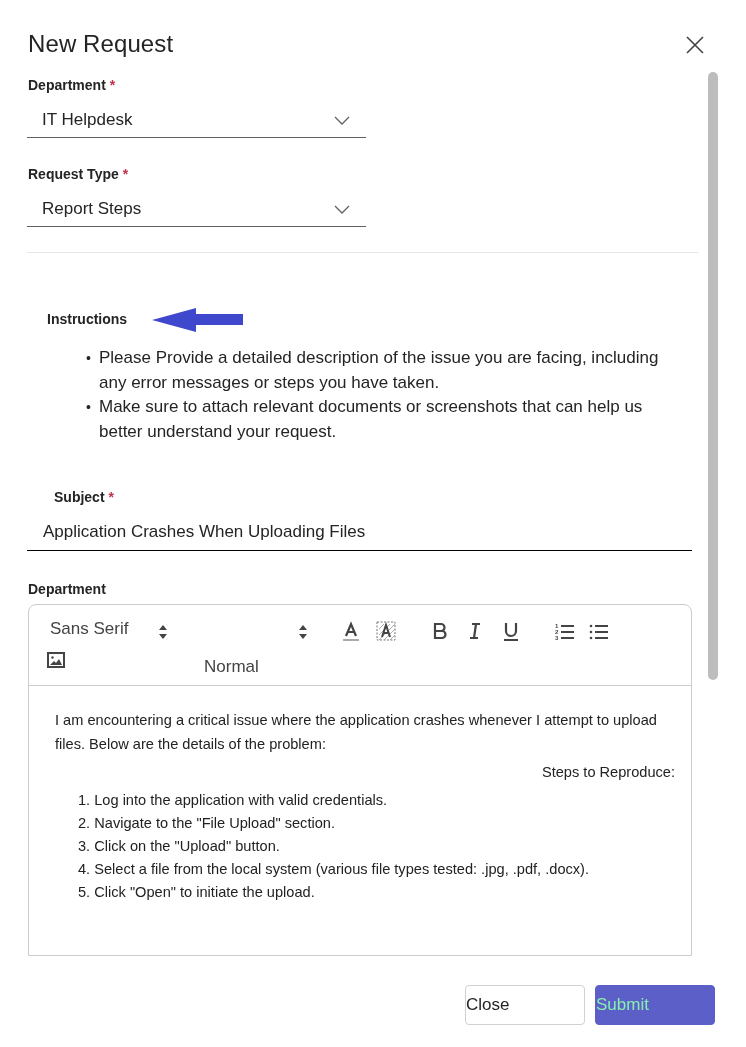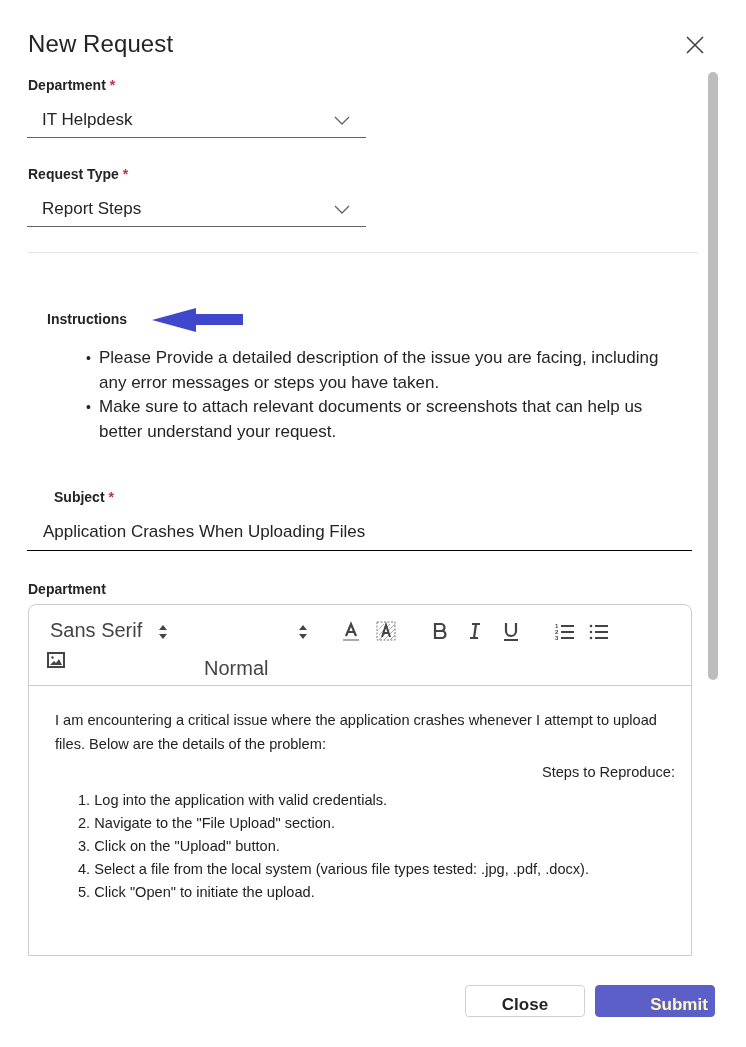--- a/index.html
+++ b/index.html
@@ -26,34 +26,34 @@
 
     .bullets { position: absolute; left: 86px; top: 346px; width: 600px; list-style: none; font-size: 17px; line-height: 24.5px; color: #242424; }
     .bullets li { position: relative; padding-left: 13px; }
     .bullets li::before { content: "•"; position: absolute; left: 0; top: 0; font-size: 14px; }
 
     .subject { position: absolute; left: 27px; top: 514px; width: 665px; height: 37px; border-bottom: 1px solid #000000; }
     .subject input { position: absolute; left: 0; top: 0; width: 100%; height: 36px; border: none; outline: none; background: transparent; padding-left: 16px; font-size: 17px; color: #242424; font-family: "Liberation Sans", "DejaVu Sans", sans-serif; }
 
     .editor { position: absolute; left: 28px; top: 604px; width: 664px; height: 352px; border: 1px solid #cccccc; border-radius: 8px 8px 0 0; }
     .toolbar { position: absolute; left: 0; top: 0; width: 662px; height: 81px; border-bottom: 1px solid #cccccc; }
-    .tb-select { position: absolute; top: 14px; font-size: 20px; color: #444444; cursor: pointer; font-family: "Liberation Sans", sans-serif; }
+    .tb-select { position: absolute; top: 14px; font-size: 17px; color: #444444; cursor: pointer; font-family: "Liberation Sans", sans-serif; }
     .tb-arrows { position: absolute; top: 19px; width: 10px; height: 16px; cursor: pointer; }
     .tb-btn { position: absolute; top: 14px; width: 24px; height: 24px; cursor: pointer; }
     .tb-btn svg { width: 24px; height: 24px; }
 
     .content { position: absolute; left: 26px; top: 103px; width: 620px; font-family: "Liberation Sans", sans-serif; font-size: 14.6px; color: #222222; }
     .content p { line-height: 24px; }
     .content .steps-title { margin-top: 4px; text-align: right; }
     .content ol { list-style: none; margin-top: 5px; padding-left: 23px; }
     .content ol li { line-height: 23px; }
 
-    .btn { position: absolute; top: 985px; height: 32px; border-radius: 4px; font-size: 17px; font-weight: bold; text-align: center; line-height: 38px; cursor: pointer; font-family: "Liberation Sans", sans-serif; }
+    .btn { position: absolute; top: 985px; height: 40px; border-radius: 4px; font-size: 17px; font-weight: normal; line-height: 38px; cursor: pointer; font-family: "Liberation Sans", sans-serif; }
     .btn-close { left: 465px; width: 120px; background: #ffffff; border: 1px solid #d1d1d1; color: #242424; }
-    .btn-submit { left: 595px; width: 120px; background: #5b5fc7; border: 1px solid #5b5fc7; color: #fef9c3; padding-left: 48px; }
+    .btn-submit { left: 595px; width: 120px; background: #5b5fc7; border: 1px solid #5b5fc7; color: #86efac; }
   </style>
 </head>
 <body>
 
 <div>
 
   <div class="title">New Request</div>
 
   <div class="close-x">
     <svg viewBox="0 0 22 22">

